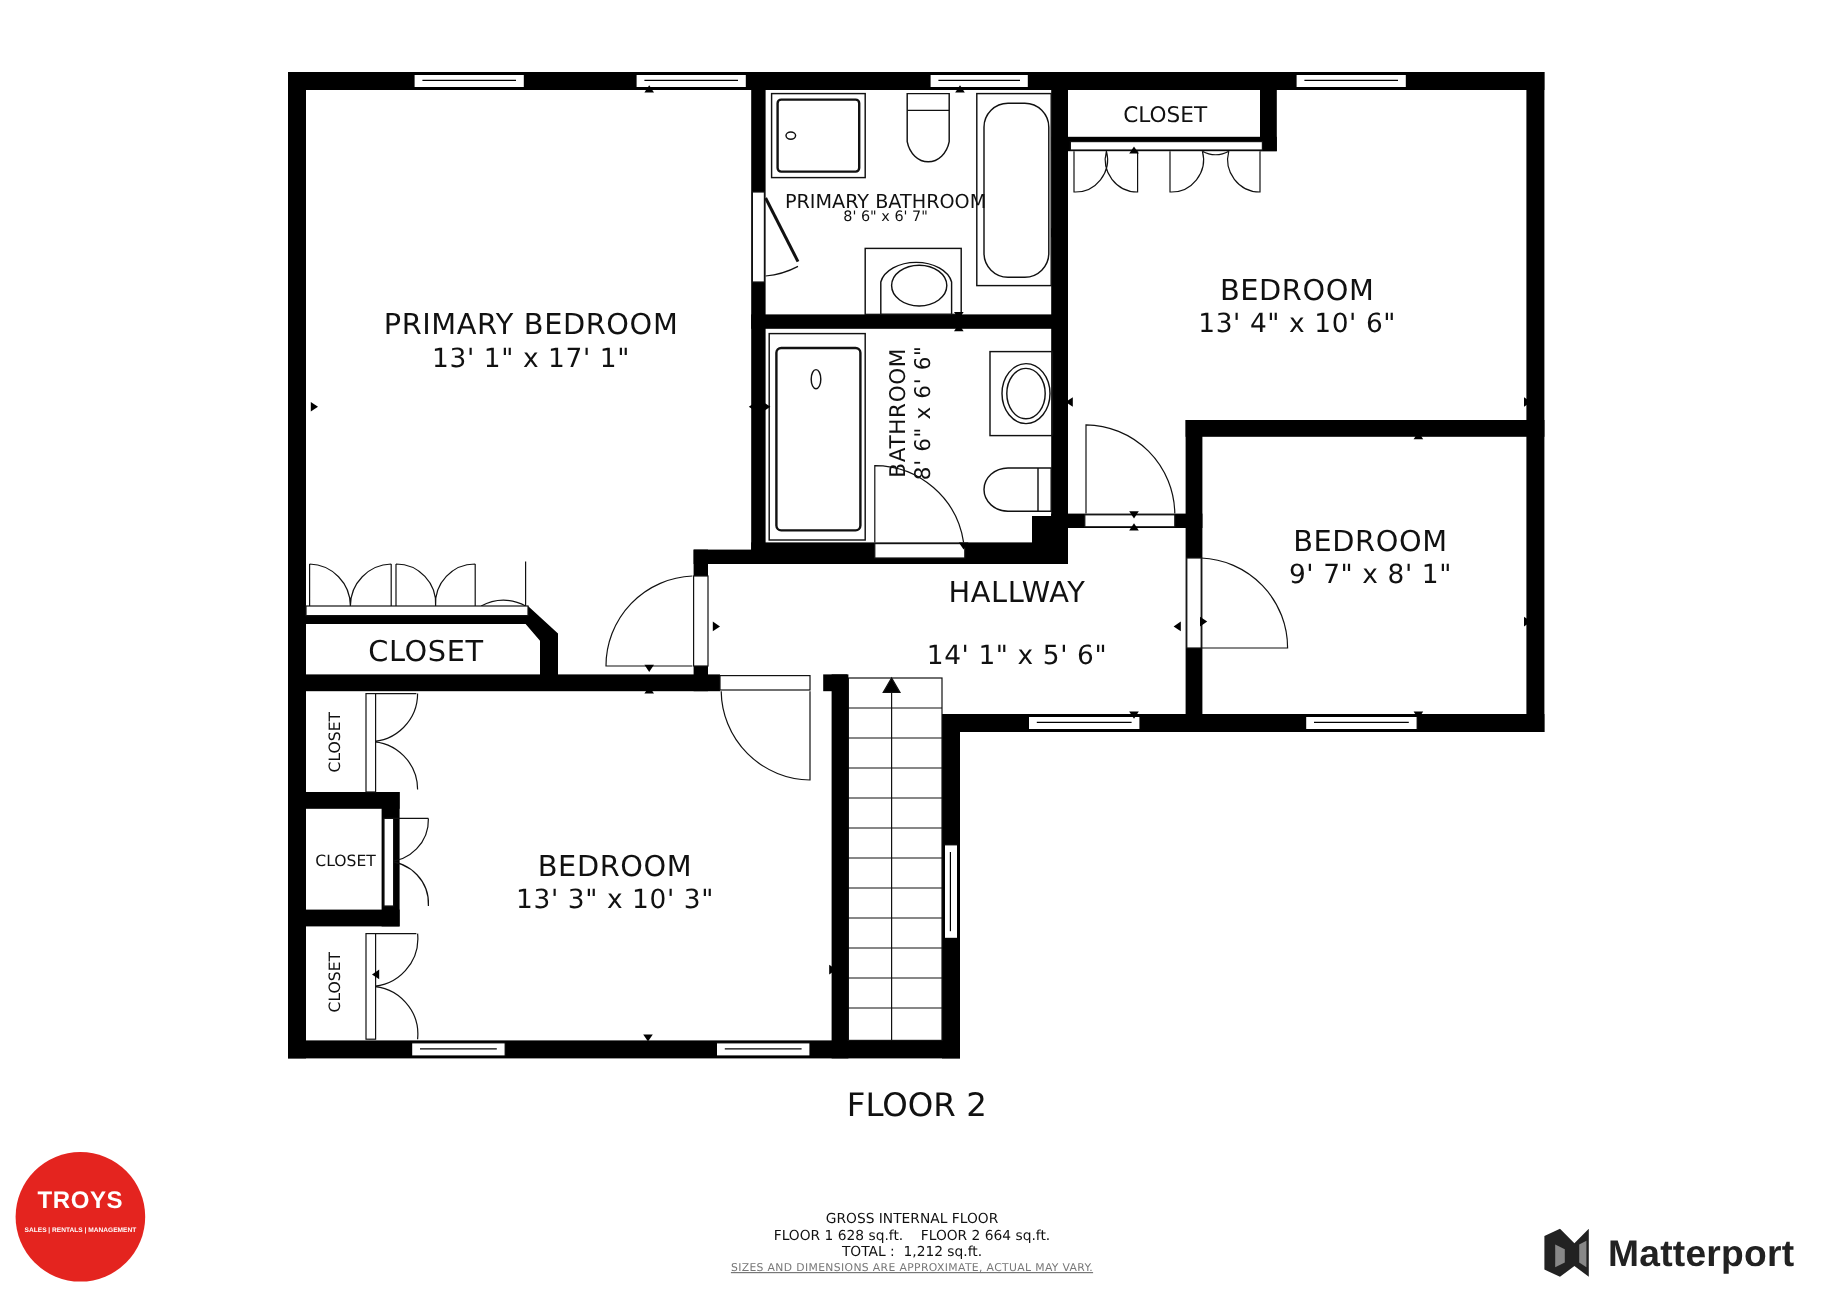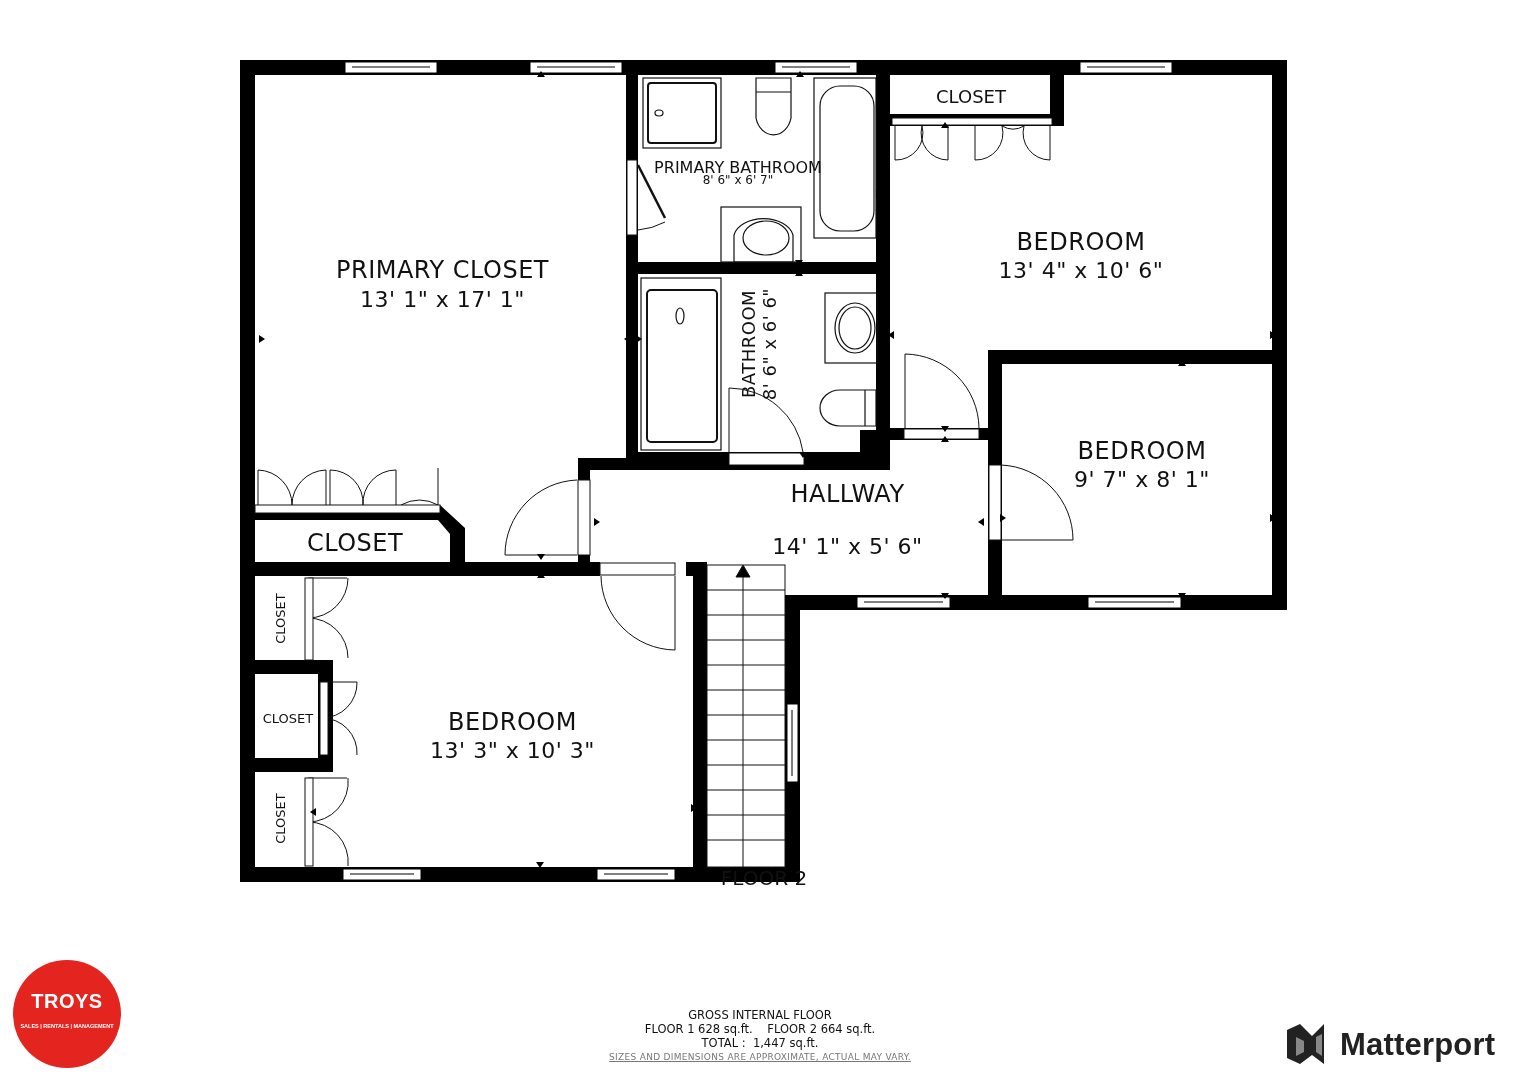--- a/index.html
+++ b/index.html
@@ -182,21 +182,21 @@
     <polygon points="876,190 876,198 882,194"></polygon>
   </g>
 
   <g>
     <polygon points="1287,1030 1300,1024 1312,1036 1324,1024 1324,1064 1312,1055 1300,1064 1287,1058" fill="#222"></polygon>
     <polygon points="1296,1037 1304,1041 1304,1052 1296,1056" fill="#888"></polygon>
     <polygon points="1316,1037 1322,1034 1322,1056 1316,1052" fill="#888"></polygon>
   </g>
 </svg>
 
-<div class="lbl room-name" style="left:255px; top:256px; width:375px;">PRIMARY CLOSET</div>
+<div class="lbl room-name" style="left:255px; top:256px; width:375px;">PRIMARY BEDROOM</div>
 <div class="lbl room-dim" style="left:255px; top:287px; width:375px;">13' 1" x 17' 1"</div>
 
 <div class="lbl small-name" style="left:638px; top:158px; width:200px;">PRIMARY BATHROOM</div>
 <div class="lbl small-dim" style="left:638px; top:173px; width:200px;">8' 6" x 6' 7"</div>
 
 <div class="lbl" style="left:690px; top:322px; width:140px; height:44px; transform:rotate(-90deg);">
   <div class="room-name" style="font-size:18px;">BATHROOM</div>
   <div class="room-dim" style="font-size:18px;">8' 6" x 6' 6"</div>
 </div>
 
@@ -211,26 +211,26 @@
 
 <div class="lbl room-name" style="left:360px; top:708px; width:305px;">BEDROOM</div>
 <div class="lbl room-dim" style="left:360px; top:738px; width:305px;">13' 3" x 10' 3"</div>
 
 <div class="lbl room-name" style="left:255px; top:529px; width:200px;">CLOSET</div>
 <div class="lbl" style="left:892px; top:86px; width:158px; font-size:18px;">CLOSET</div>
 <div class="lbl closet-v" style="left:245px; top:611px; width:70px;">CLOSET</div>
 <div class="lbl" style="left:255px; top:711px; width:66px; font-size:13px;">CLOSET</div>
 <div class="lbl closet-v" style="left:245px; top:811px; width:70px;">CLOSET</div>
 
-<div class="lbl" style="left:664px; top:866px; width:200px; font-size:20px;">FLOOR 2</div>
+<div class="lbl" style="left:664px; top:906px; width:200px; font-size:27px;">FLOOR 2</div>
 
 <div class="area-block">
   <div>GROSS INTERNAL FLOOR</div>
   <div style="white-space:pre;">FLOOR 1 628 sq.ft.    FLOOR 2 664 sq.ft.</div>
-  <div style="white-space:pre;">TOTAL :  1,447 sq.ft.</div>
+  <div style="white-space:pre;">TOTAL :  1,212 sq.ft.</div>
   <div class="area-note">SIZES AND DIMENSIONS ARE APPROXIMATE, ACTUAL MAY VARY.</div>
 </div>
 
 <div class="troys">
   <div class="troys-name">TROYS</div>
   <div class="troys-tag">SALES | RENTALS | MANAGEMENT</div>
 </div>
 
 <div class="mp" style="left:1330px;justify-content:flex-end;">
   <span class="mp-text">Matterport</span>

